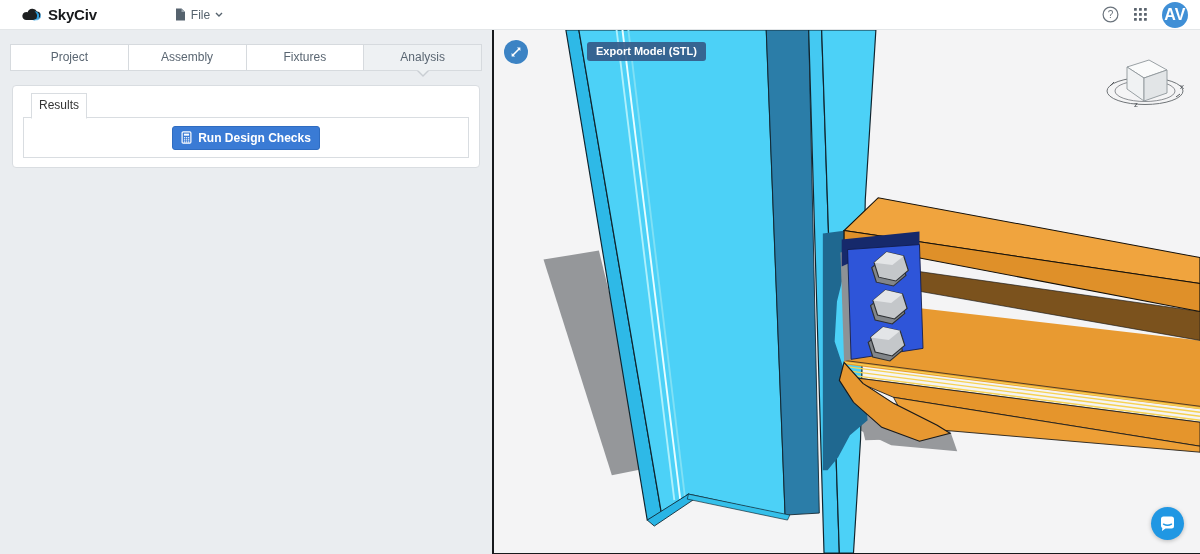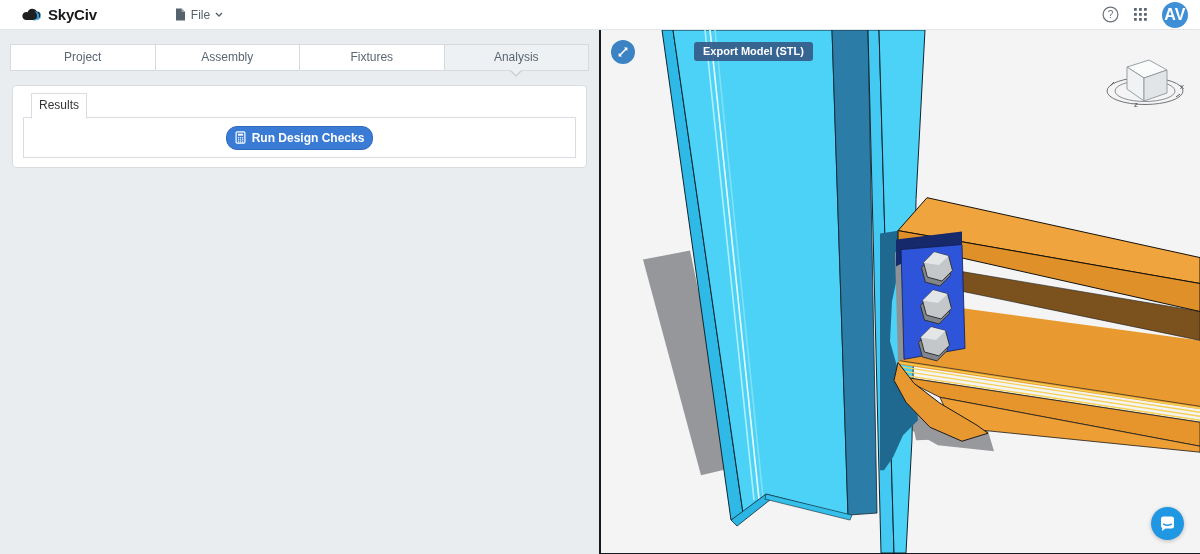--- a/index.html
+++ b/index.html
@@ -14,21 +14,21 @@
   .file-menu { display:flex; align-items:center; gap:5px; margin-left:78px;
     font-size:12px; color:#56636e; cursor:pointer; }
   .topbar-right { margin-left:auto; display:flex; align-items:center; gap:15px; }
   .help-circle { width:17px; height:17px; cursor:pointer; }
   .avatar { width:26px; height:26px; border-radius:50%; background:#3f8fd6; color:#fff;
     font-size:16px; font-weight:bold; display:flex; align-items:center;
     justify-content:center; letter-spacing:.3px; cursor:pointer; }
 
   
   .main { display:flex; height:524px; }
-  .left-panel { width:599px; background:#eaedf0; }
+  .left-panel { width:492px; background:#eaedf0; }
   .viewer { flex:1; position:relative; background:#f4f4f5;
     border-left:2px solid #17191c; border-bottom:1px solid #17191c; overflow:hidden; }
   .scene { position:absolute; inset:0; width:100%; height:100%; }
 
   
   .tabbar { display:flex; margin:14px 10px 0; }
   .tab { flex:1; text-align:center; padding:5px 0 6px; background:#fff;
     border:1px solid #d6dade; margin-left:-1px; font-size:12px; color:#5a6672;
     position:relative; cursor:pointer; }
   .tab:first-child { margin-left:0; }
@@ -41,21 +41,21 @@
   
   .results-card { margin:14px 12px 0; background:#fff; border:1px solid #d9dde1;
     border-radius:4px; height:83px; position:relative; }
   .results-tab { position:absolute; top:7px; left:18px; padding:4px 7px 6px;
     background:#fff; border:1px solid #d9dde1; border-bottom:1px solid #fff;
     font-size:12px; color:#333; z-index:2; cursor:pointer; }
   .inner-box { position:absolute; top:31px; left:10px; right:10px; height:41px;
     border:1px solid #d9dde1; display:flex; align-items:center; justify-content:center; }
   .run-btn { display:flex; align-items:center; gap:6px; background:#3a7bd5;
     border:1px solid #2f6cc0; color:#fff; font-family:inherit; font-size:12px;
-    font-weight:bold; padding:4px 8px; border-radius:11px; cursor:pointer; }
+    font-weight:bold; padding:4px 8px; border-radius:3px; cursor:pointer; }
 
   
   .export-fab { position:absolute; left:10px; top:10px; width:24px; height:24px;
     border-radius:50%; background:#3c83c4; display:flex; align-items:center;
     justify-content:center; cursor:pointer; box-shadow:0 0 0 1px rgba(255,255,255,.2); }
   .export-tooltip { position:absolute; left:45px; top:12px; background:rgba(52,89,134,.9);
     color:#fff; font-size:11px; font-weight:bold; padding:3px 9px 4px;
     border-radius:3px; white-space:nowrap;margin-left:48px; }
   .viewcube { position:absolute; right:13px; top:21px; cursor:pointer; }
   .chat-fab { position:absolute; right:16px; bottom:13px; width:33px; height:33px;

